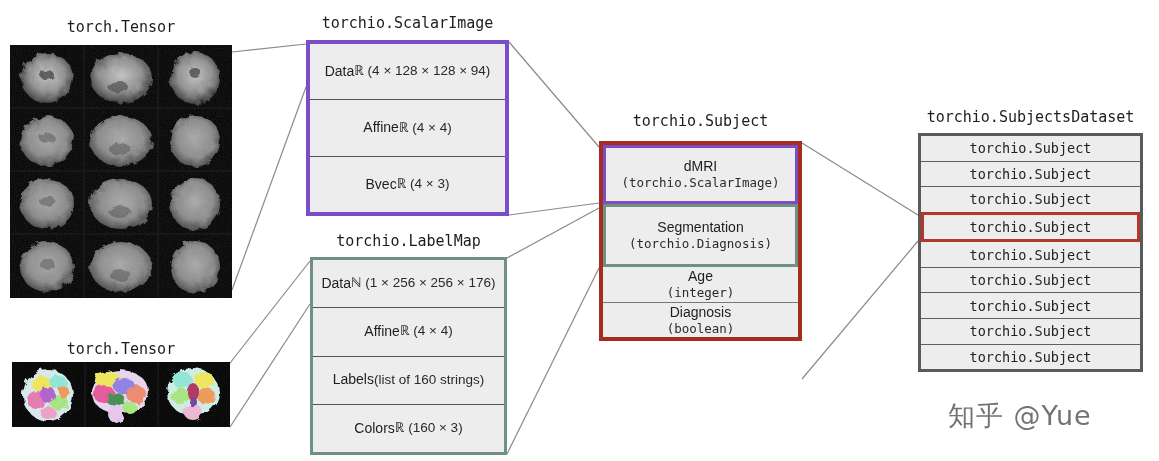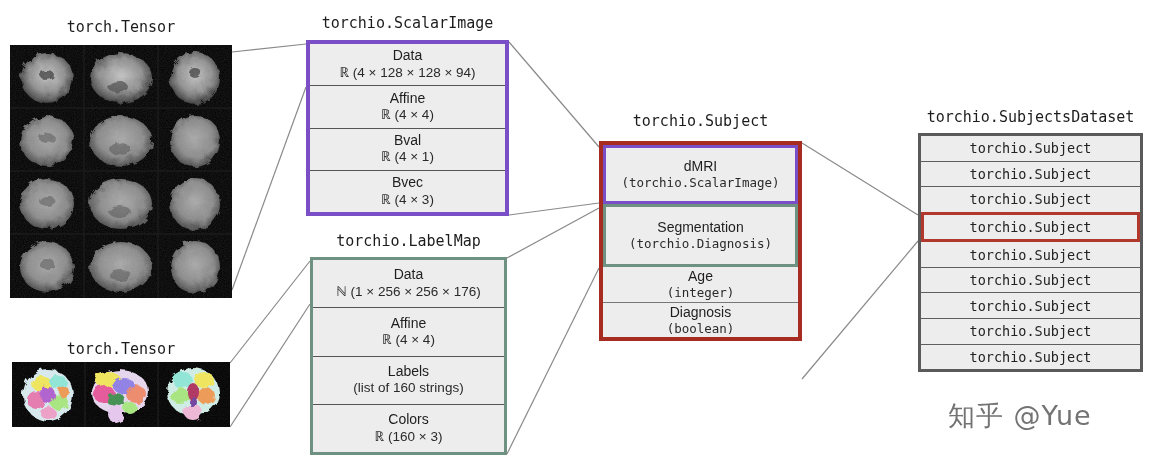--- a/index.html
+++ b/index.html
@@ -15,21 +15,21 @@
     font-family:"DejaVu Sans Mono","Liberation Mono",monospace;
     font-size:15px;color:#1c1c1c;text-align:center;white-space:nowrap;
   }
 
   
   .img-panel{background:#000;display:block;}
 
   
   .stackbox{display:flex;flex-direction:column;box-sizing:border-box;background:#555;}
   .stackbox .cell{
-    background:#eeedee;flex:1;display:flex;flex-direction:column;
+    background:#eeedee;flex:1;display:flex;flex-direction:row;
     align-items:center;justify-content:center;line-height:1.25;
   }
   .stackbox .cell + .cell{border-top:1px solid #555;}
   .cell-label{font-size:14px;color:#1e1e1e;}
   .cell-detail{font-size:13.5px;color:#2a2a2a;}
   .cell-detail.mono{font-size:12.5px;}
 
   .scalar-box{border:4px solid #7a4ec6;}
   .label-box{border:3px solid #6f9181;}
 
@@ -148,24 +148,20 @@
   <div class="abs stackbox scalar-box" style="left:306px;top:40px;width:203px;height:176px;">
     <div class="cell">
       <div class="cell-label">Data</div>
       <div class="cell-detail serif">ℝ (4 × 128 × 128 × 94)</div>
     </div>
     <div class="cell">
       <div class="cell-label">Affine</div>
       <div class="cell-detail serif">ℝ (4 × 4)</div>
     </div>
     <div class="cell">
-      <div class="cell-label">Bval</div>
-      <div class="cell-detail serif">ℝ (4 × 1)</div>
-    </div>
-    <div class="cell">
       <div class="cell-label">Bvec</div>
       <div class="cell-detail serif">ℝ (4 × 3)</div>
     </div>
   </div>
 
   <div class="abs diagram-title" style="left:310px;top:232px;width:197px;">torchio.LabelMap</div>
 
   <div class="abs stackbox label-box" style="left:310px;top:257px;width:197px;height:198px;">
     <div class="cell">
       <div class="cell-label">Data</div>

